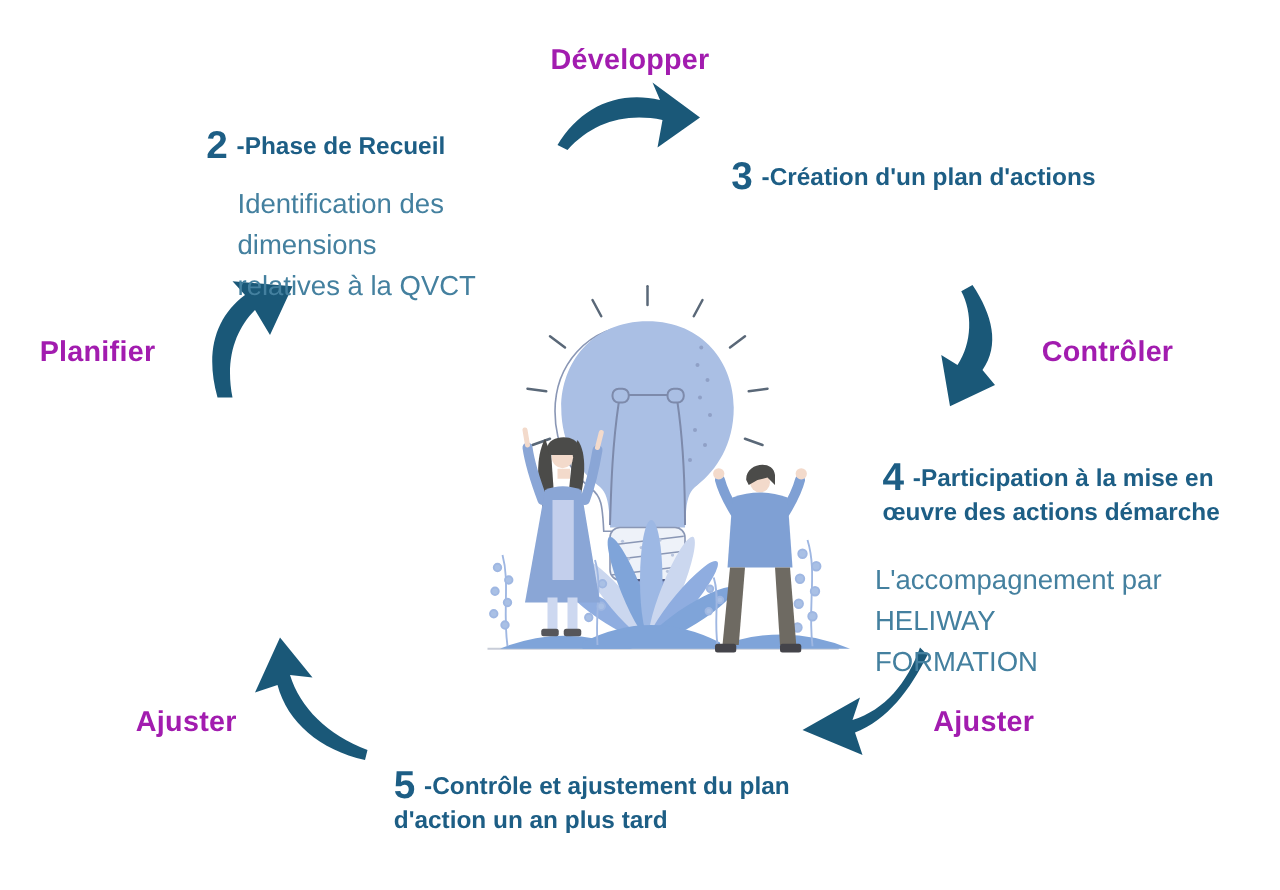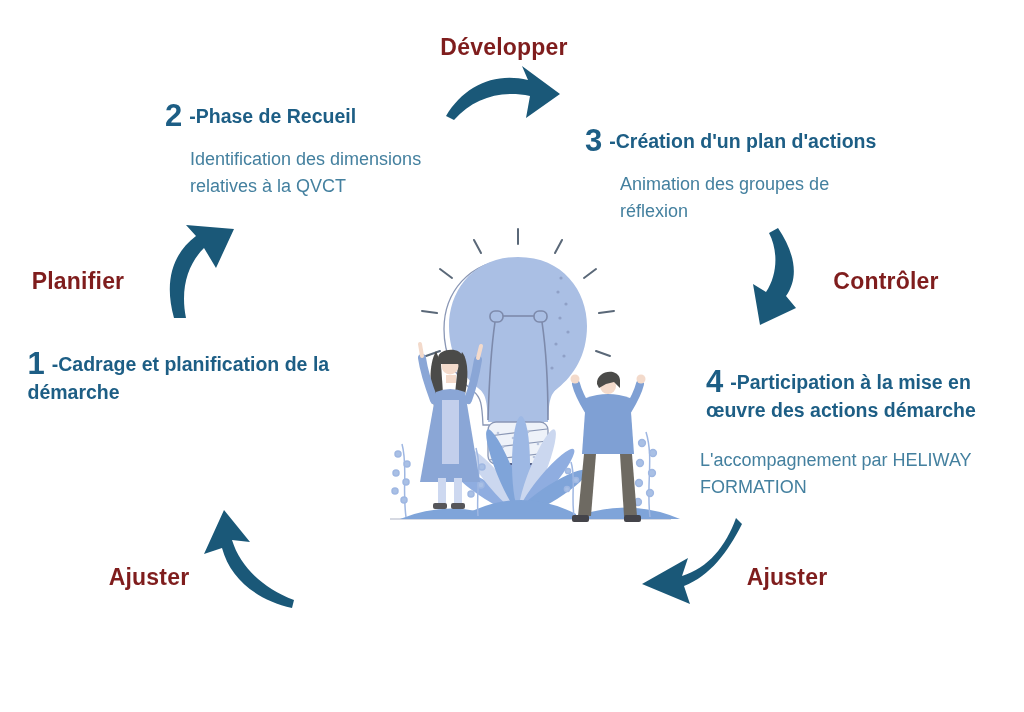--- a/index.html
+++ b/index.html
@@ -2,32 +2,32 @@
 <html><head>
 <meta charset="utf-8">
 <style>
   html,body{margin:0;padding:0;background:#ffffff;}
   .canvas{
     position:relative;width:1024px;height:712px;background:#ffffff;overflow:hidden;
     font-family:"Liberation Sans","DejaVu Sans",sans-serif;
   }
   .phase-label{
     position:absolute;text-align:center;font-weight:700;font-size:23px;
-    color:#7f1d1d;letter-spacing:.2px;
+    color:#a21caf;letter-spacing:.2px;
   }
   .step{position:absolute;text-align:left;}
   .step-title{
     color:#1d5e85;font-weight:700;font-size:19.5px;line-height:1.35;
     white-space:pre-line;margin:0 auto;
   }
   .step-num{
     font-size:31px;line-height:1;vertical-align:-3px;margin-right:7px;font-weight:700;
   }
   .step-desc{
-    color:#44809f;font-weight:500;font-size:18px;line-height:1.5;
+    color:#44809f;font-weight:500;font-size:22px;line-height:1.5;
     white-space:pre-line;margin:15px auto 0 auto;
   }
   .arrow{position:absolute;}
   .arrow path{fill:#1a5878;}
   .illustration{position:absolute;left:378px;top:226px;}
 </style>
 </head>
 <body>
 
 <div class="canvas">
@@ -48,43 +48,43 @@
     <path d="M30,4 C46,28 52,52 38,72 L48,84 L12,101 L5,60 L18,68 C30,50 30,26 21,9 Z"></path>
   </svg>
   <svg class="arrow" style="left:638px;top:512px;" width="108" height="95" viewBox="0 0 108 95">
     <path d="M98,6 C88,34 70,56 44,64 L50,46 L4,72 L52,92 L46,74 C72,64 90,40 104,12 Z"></path>
   </svg>
   <svg class="arrow" style="left:196px;top:508px;" width="100" height="105" viewBox="0 0 100 105">
     <path d="M96,100 C60,92 34,70 26,40 L8,46 L28,2 L54,34 L36,32 C44,58 66,80 98,92 Z"></path>
   </svg>
 
   <div class="step" style="left:15px;top:348px;width:365px;">
-    <div class="step-title" style="max-width:340px;"><span class="step-num">1</span><span>-Cadrage et planification de la
-démarche</span></div>
   </div>
 
   <div class="step" style="left:165px;top:100px;width:320px;">
     <div class="step-title"><span class="step-num">2</span><span>-Phase de Recueil</span></div>
     <div class="step-desc" style="max-width:270px;">Identification des dimensions
 relatives à la QVCT</div>
   </div>
 
   <div class="step" style="left:585px;top:100px;width:320px;margin-top:25px;">
     <div class="step-title"><span class="step-num">3</span><span>-Création d'un plan d'actions</span></div>
-    <div class="step-desc" style="max-width:250px;">Animation des groupes de
-réflexion</div>
   </div>
 
   <div class="step" style="left:700px;top:366px;width:312px;">
     <div class="step-title" style="max-width:300px;"><span class="step-num">4</span><span>-Participation à la mise en
 œuvre des actions démarche</span></div>
     <div class="step-desc" style="max-width:312px;margin-top:24px;">L'accompagnement par HELIWAY
 FORMATION</div>
   </div>
 
+  <div class="step" style="left:310px;top:612px;width:360px;">
+    <div class="step-title" style="max-width:350px;"><span class="step-num">5</span><span>-Contrôle et ajustement du plan
+d'action un an plus tard</span></div>
+  </div>
 
   <svg class="illustration" width="305" height="300" viewBox="0 0 305 300">
 
     <g stroke="#5a6878" stroke-width="2" stroke-linecap="round">
       <line x1="140" y1="3" x2="140" y2="18"></line>
       <line x1="184" y1="14" x2="177" y2="27"></line>
       <line x1="218" y1="43" x2="206" y2="52"></line>
       <line x1="236" y1="85" x2="221" y2="87"></line>
       <line x1="232" y1="130" x2="218" y2="125"></line>
       <line x1="96" y1="14" x2="103" y2="27"></line>

